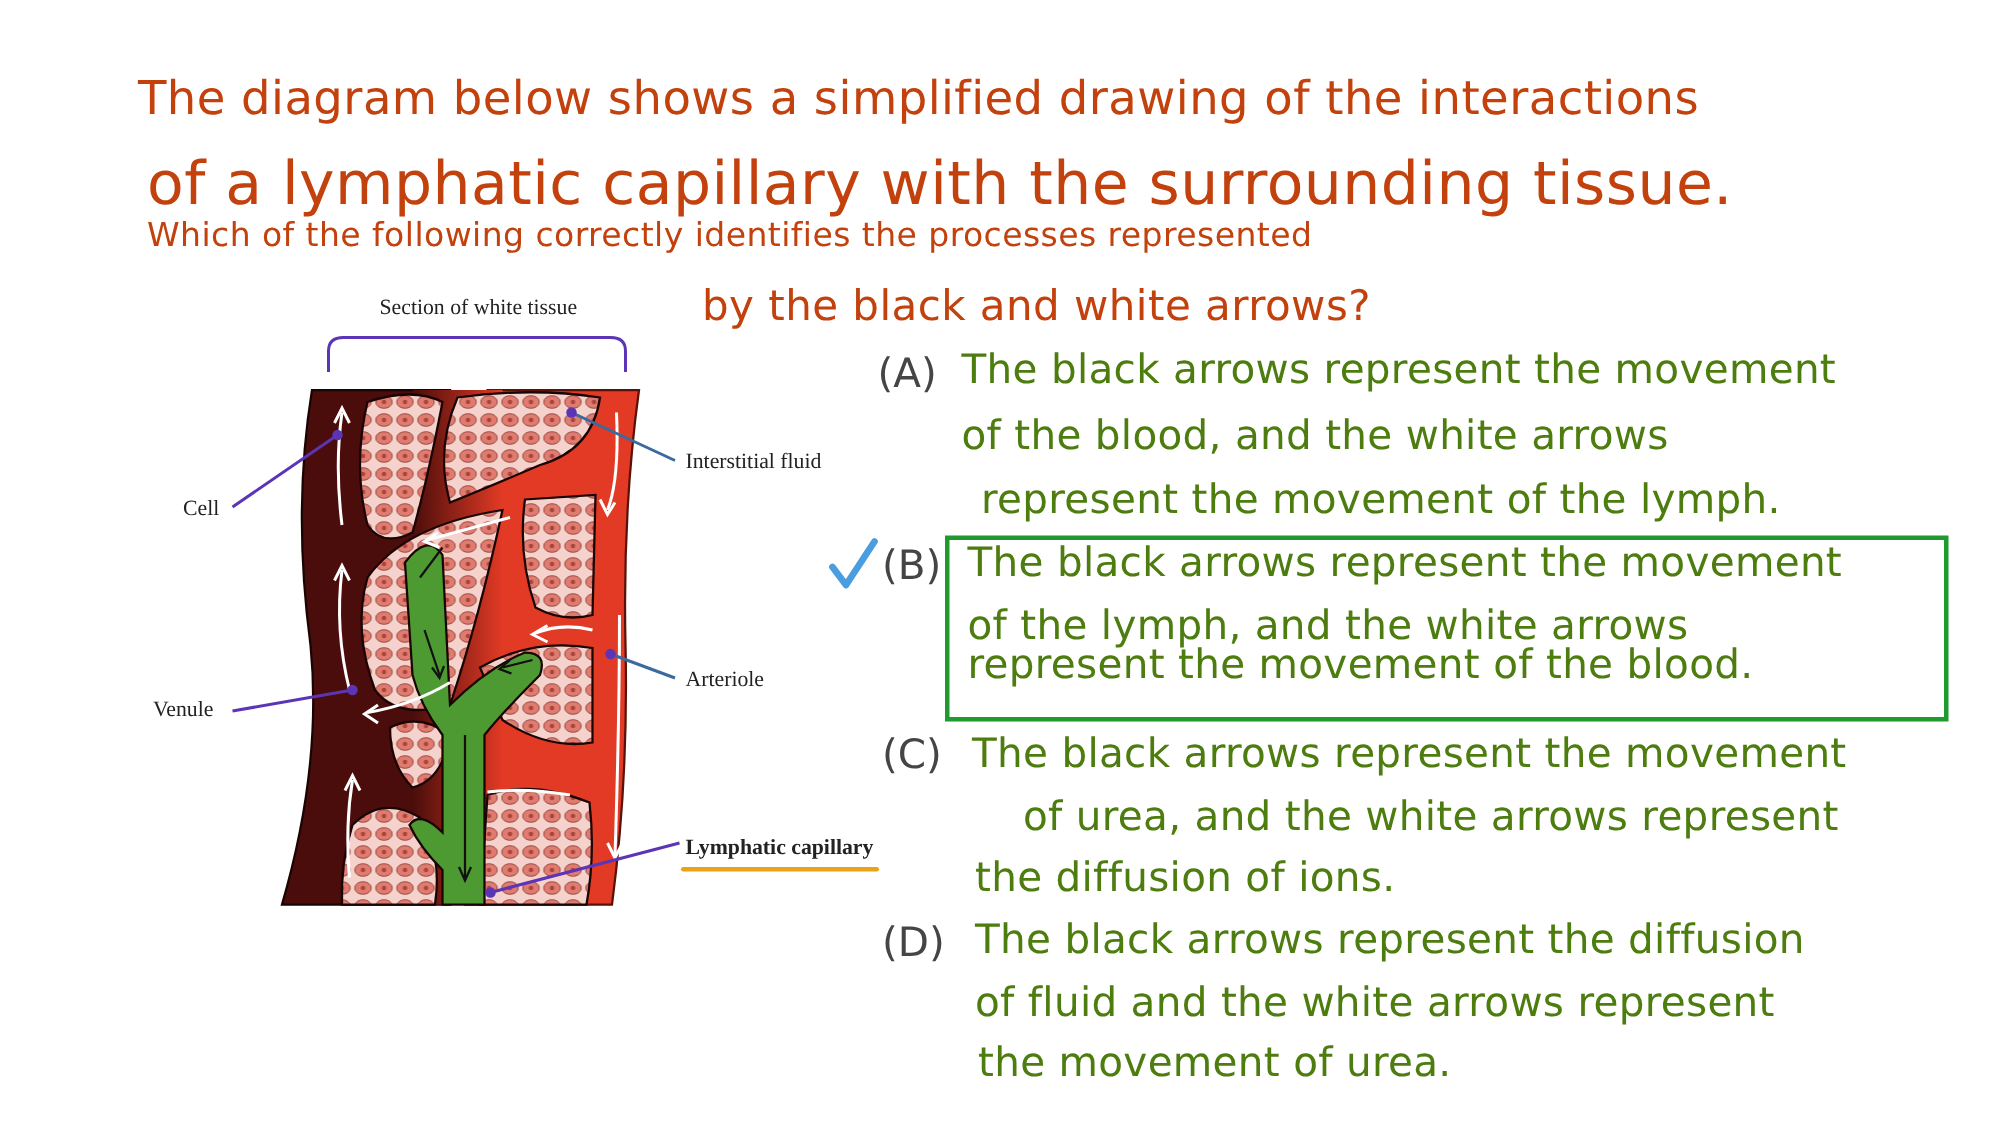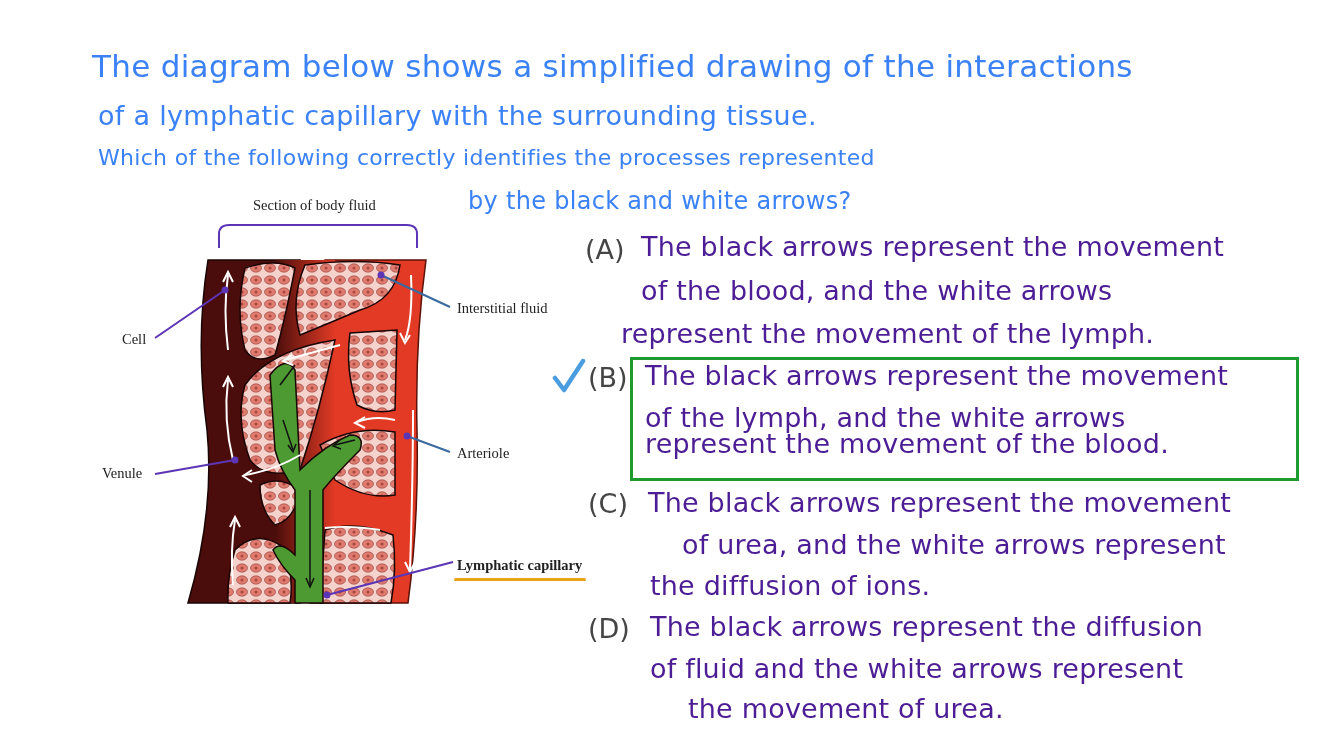--- a/index.html
+++ b/index.html
@@ -1,26 +1,26 @@
 <!DOCTYPE html>
 <html><head>
 <meta charset="utf-8">
 <style>
   html, body { margin: 0; padding: 0; }
   body {
     width: 1344px; height: 756px; overflow: hidden; background: #ffffff;
     position: relative; font-family: "DejaVu Sans", sans-serif; color: #4a4a4a;
   }
-  .hand { position: absolute; font-family: "DejaVu Sans", sans-serif; color: #3b82f6; white-space: nowrap; letter-spacing: 0.3px; }
+  .hand { position: absolute; font-family: "DejaVu Sans", sans-serif; color: #c2410c; white-space: nowrap; letter-spacing: 0.3px; }
   .q1 { left: 92px; top: 48px; font-size: 31px; }
-  .q2 { left: 98px; top: 100px; font-size: 27px; }
+  .q2 { left: 98px; top: 100px; font-size: 40px; }
   .q3 { left: 98px; top: 145px; font-size: 22px; }
-  .q4 { left: 468px; top: 187px; font-size: 24px; }
+  .q4 { left: 468px; top: 187px; font-size: 28px; }
   .opt-letter { position: absolute; font-size: 27px; color: #454545; }
-  .opt-line { position: absolute; font-size: 27px; color: #4c1d95; white-space: nowrap; letter-spacing: 0.2px; }
+  .opt-line { position: absolute; font-size: 27px; color: #4d7c0f; white-space: nowrap; letter-spacing: 0.2px; }
   .answer-box { position: absolute; left: 630px; top: 357px; width: 669px; height: 124px; border: 3px solid #1f9a2e; box-sizing: border-box; }
   .check { position: absolute; left: 552px; top: 358px; }
   .diagram { position: absolute; left: 95px; top: 190px; width: 520px; height: 420px; }
   .lbl { position: absolute; font-family: "Liberation Serif", serif; font-size: 14.5px; color: #222; white-space: nowrap; }
   .underline-orange { position: absolute; left: 454px; top: 578px; width: 132px; height: 3px; background: #e8a317; border-radius: 2px; }
 </style>
 </head>
 <body>
 
 <div class="hand q1">The diagram below shows a simplified drawing of the interactions</div>
@@ -97,34 +97,34 @@
       <line x1="60" y1="284" x2="140" y2="270" stroke="#5b35b5" stroke-width="2"></line>
         <circle cx="140" cy="270" r="3.5" fill="#5b35b5"></circle>
       <line x1="355" y1="117" x2="286" y2="85" stroke="#3a6aa0" stroke-width="2"></line>
         <circle cx="286" cy="85" r="3.5" fill="#5b35b5"></circle>
       <line x1="355" y1="262" x2="312" y2="246" stroke="#3a6aa0" stroke-width="2"></line>
         <circle cx="312" cy="246" r="3.5" fill="#5b35b5"></circle>
       <line x1="358" y1="372" x2="232" y2="405" stroke="#5b35b5" stroke-width="2"></line>
         <circle cx="232" cy="405" r="3.5" fill="#5b35b5"></circle>
     </g>
   </svg>
-  <div class="lbl" style="left:158px; top:7px;">Section of body fluid</div>
+  <div class="lbl" style="left:158px; top:7px;">Section of white tissue</div>
   <div class="lbl" style="left:27px; top:141px;">Cell</div>
   <div class="lbl" style="left:7px; top:275px;">Venule</div>
   <div class="lbl" style="left:362px; top:110px;">Interstitial fluid</div>
   <div class="lbl" style="left:362px; top:255px;text-align:center;">Arteriole</div>
   <div class="lbl" style="left:362px; top:367px;font-weight:bold;">Lymphatic capillary</div>
 </div>
 <div class="underline-orange"></div>
 
 <div>
   <div class="opt-letter" style="left:585px; top:234px;">(A)</div>
   <div class="opt-line" style="left:641px; top:231px;">The black arrows represent the movement</div>
   <div class="opt-line" style="left:641px; top:275px;">of the blood, and the white arrows</div>
-  <div class="opt-line" style="left:621px; top:318px;text-align:right;">represent the movement of the lymph.</div>
+  <div class="opt-line" style="left:654px; top:318px;text-align:right;">represent the movement of the lymph.</div>
 </div>
 
 <div class="check">
   <svg width="34" height="36" viewBox="0 0 34 36">
       <path d="M3 20 L12 32 L31 3" fill="none" stroke="#4a9ee0" stroke-width="4.5" stroke-linecap="round" stroke-linejoin="round"></path>
     </svg>
 </div>
 <div class="answer-box"></div>
 <div>
   <div class="opt-letter" style="left:588px; top:362px;">(B)</div>
@@ -137,14 +137,14 @@
   <div class="opt-letter" style="left:588px; top:488px;">(C)</div>
   <div class="opt-line" style="left:648px; top:487px;">The black arrows represent the movement</div>
   <div class="opt-line" style="left:650px; top:529px;margin-left:32px;">of urea, and the white arrows represent</div>
   <div class="opt-line" style="left:650px; top:570px;text-align:center;">the diffusion of ions.</div>
 </div>
 
 <div>
   <div class="opt-letter" style="left:588px; top:613px;">(D)</div>
   <div class="opt-line" style="left:650px; top:611px;">The black arrows represent the diffusion</div>
   <div class="opt-line" style="left:650px; top:653px;">of fluid and the white arrows represent</div>
-  <div class="opt-line" style="left:652px; top:693px;margin-left:36px;">the movement of urea.</div>
+  <div class="opt-line" style="left:652px; top:693px;">the movement of urea.</div>
 </div>
 
 </body></html>

